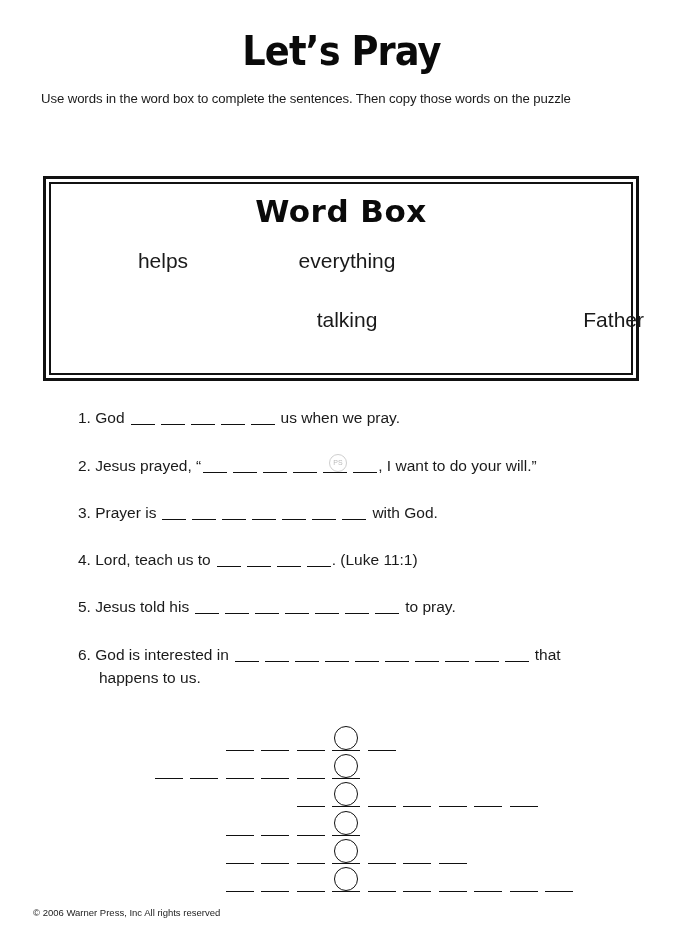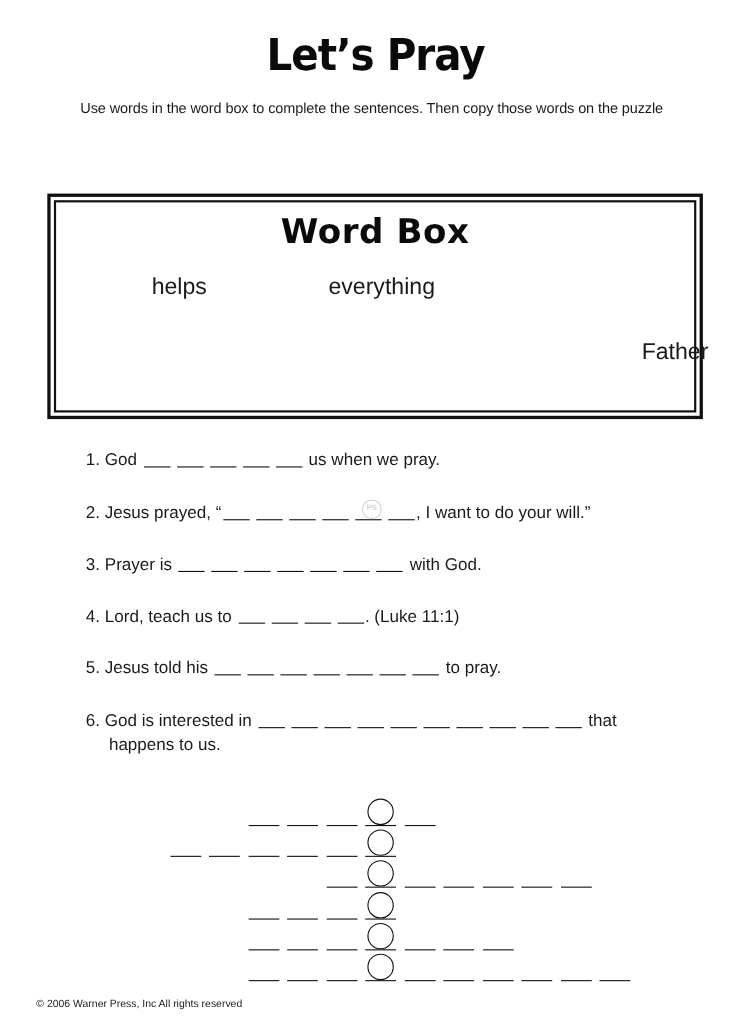--- a/index.html
+++ b/index.html
@@ -30,21 +30,20 @@
     }
     .instructions {
       position: absolute;
       left: 41px;
       top: 89px;
       width: 600px;
       font-size: 13.2px;
       line-height: 19px;
       color: #1a1a1a;
       letter-spacing: -0.1px;
-      margin-left: 32px;
     }
     .instructions p { margin: 0; }
 
     .wordbox {
       position: absolute;
       left: 43px;
       top: 176px;
       width: 596px;
       height: 205px;
       border: 3px solid #111;
@@ -150,20 +149,21 @@
 
   <div class="instructions">
     <p>Use words in the word box to complete the sentences. Then copy those words on the puzzle</p>
   </div>
 
   <div class="wordbox">
     <div class="wordbox-inner"></div>
     <div class="wordbox-title">Word Box</div>
     <div class="word" style="left:27px; top:70px;">helps</div>
     <div class="word" style="left:211px; top:70px;text-align:center;">everything</div>
+    <div class="word" style="left:211px; top:129px;">talking</div>
     <div class="word" style="left:418px; top:129px;text-align:right;">Father</div>
   </div>
 
   <div class="q" style="top:409px;">
     <span>1.</span>&nbsp;<span>God</span>
     <span class="blanks">
         <span class="blank"></span>
         <span class="blank"></span>
         <span class="blank"></span>
         <span class="blank"></span>

